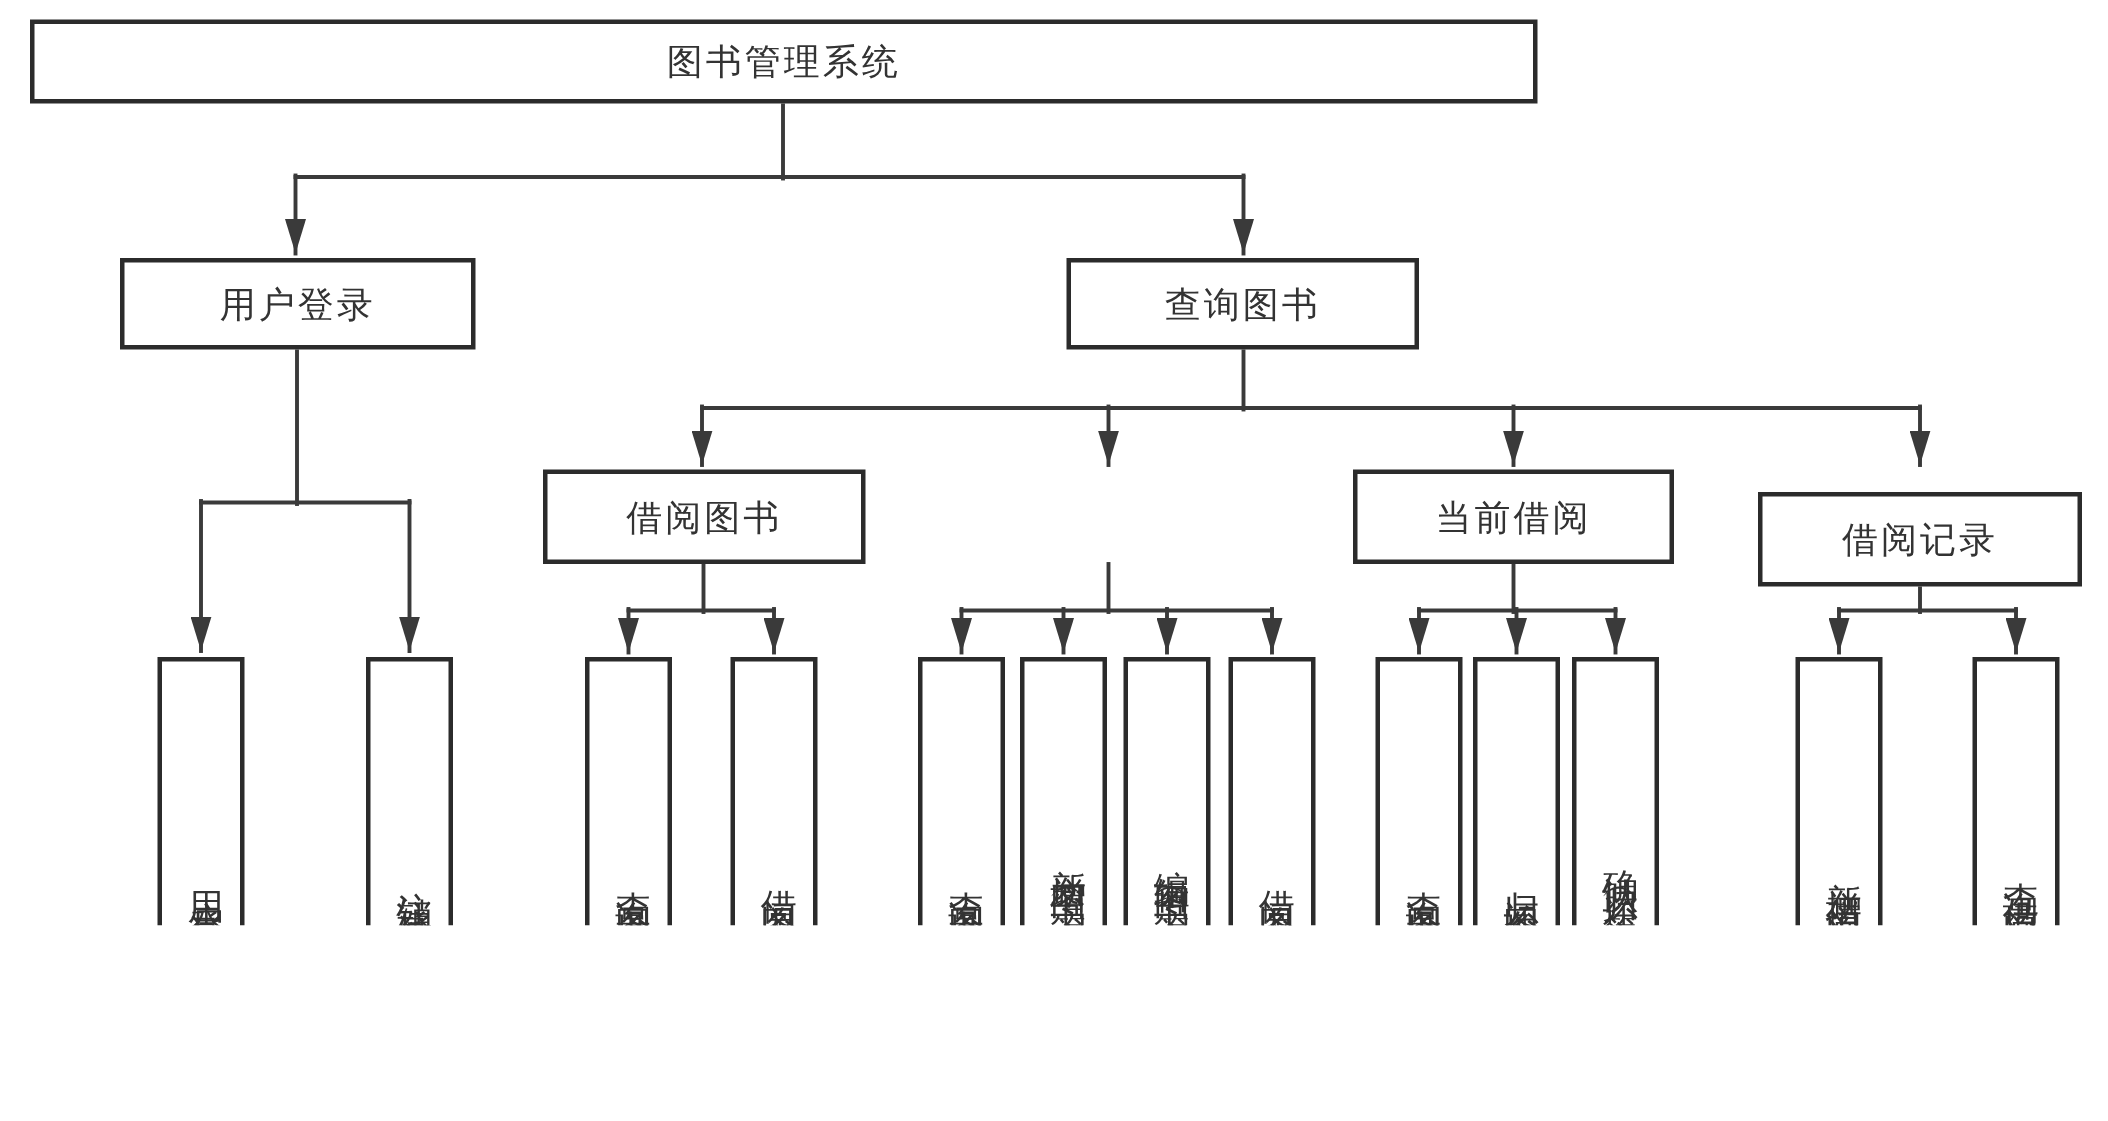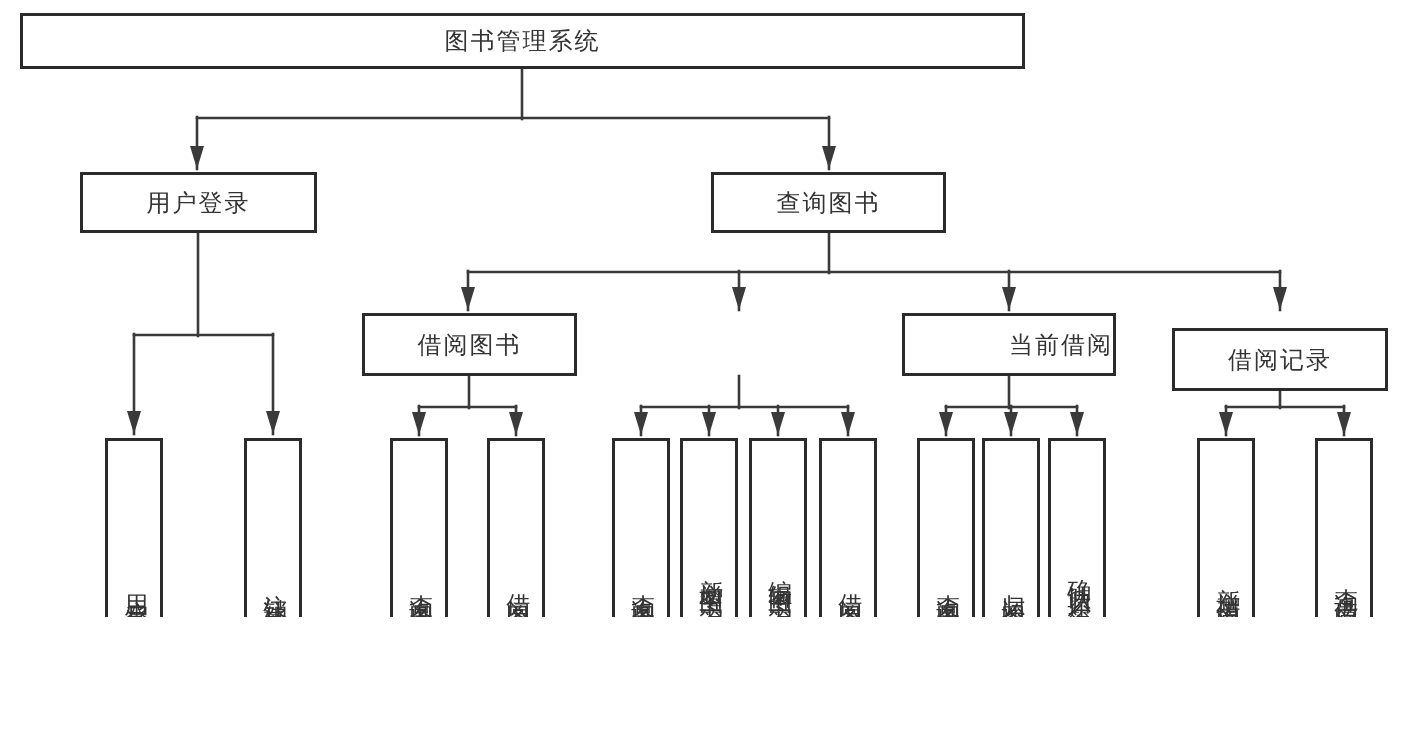--- a/index.html
+++ b/index.html
@@ -114,21 +114,21 @@
   <div class="node" style="left:80px; top:172px; width:237px; height:61px;">
     <span class="lbl">用户登录</span>
   </div>
   <div class="node" style="left:711px; top:172px; width:235px; height:61px;">
     <span class="lbl">查询图书</span>
   </div>
 
   <div class="node" style="left:362px; top:313px; width:215px; height:63px;">
     <span class="lbl">借阅图书</span>
   </div>
-  <div class="node" style="left:902px; top:313px; width:214px; height:63px;justify-content:flex-end;">
+  <div class="node" style="left:902px; top:313px; width:214px; height:63px;">
     <span class="lbl">当前借阅</span>
   </div>
   <div class="node" style="left:1172px; top:328px; width:216px; height:63px;">
     <span class="lbl">借阅记录</span>
   </div>
 
   <div class="node leaf" style="left:105px; top:438px; width:58px; height:298px;">
     <span class="lbl">用户登录</span>
   </div>
   <div class="node leaf" style="left:244px; top:438px; width:58px; height:298px;">

